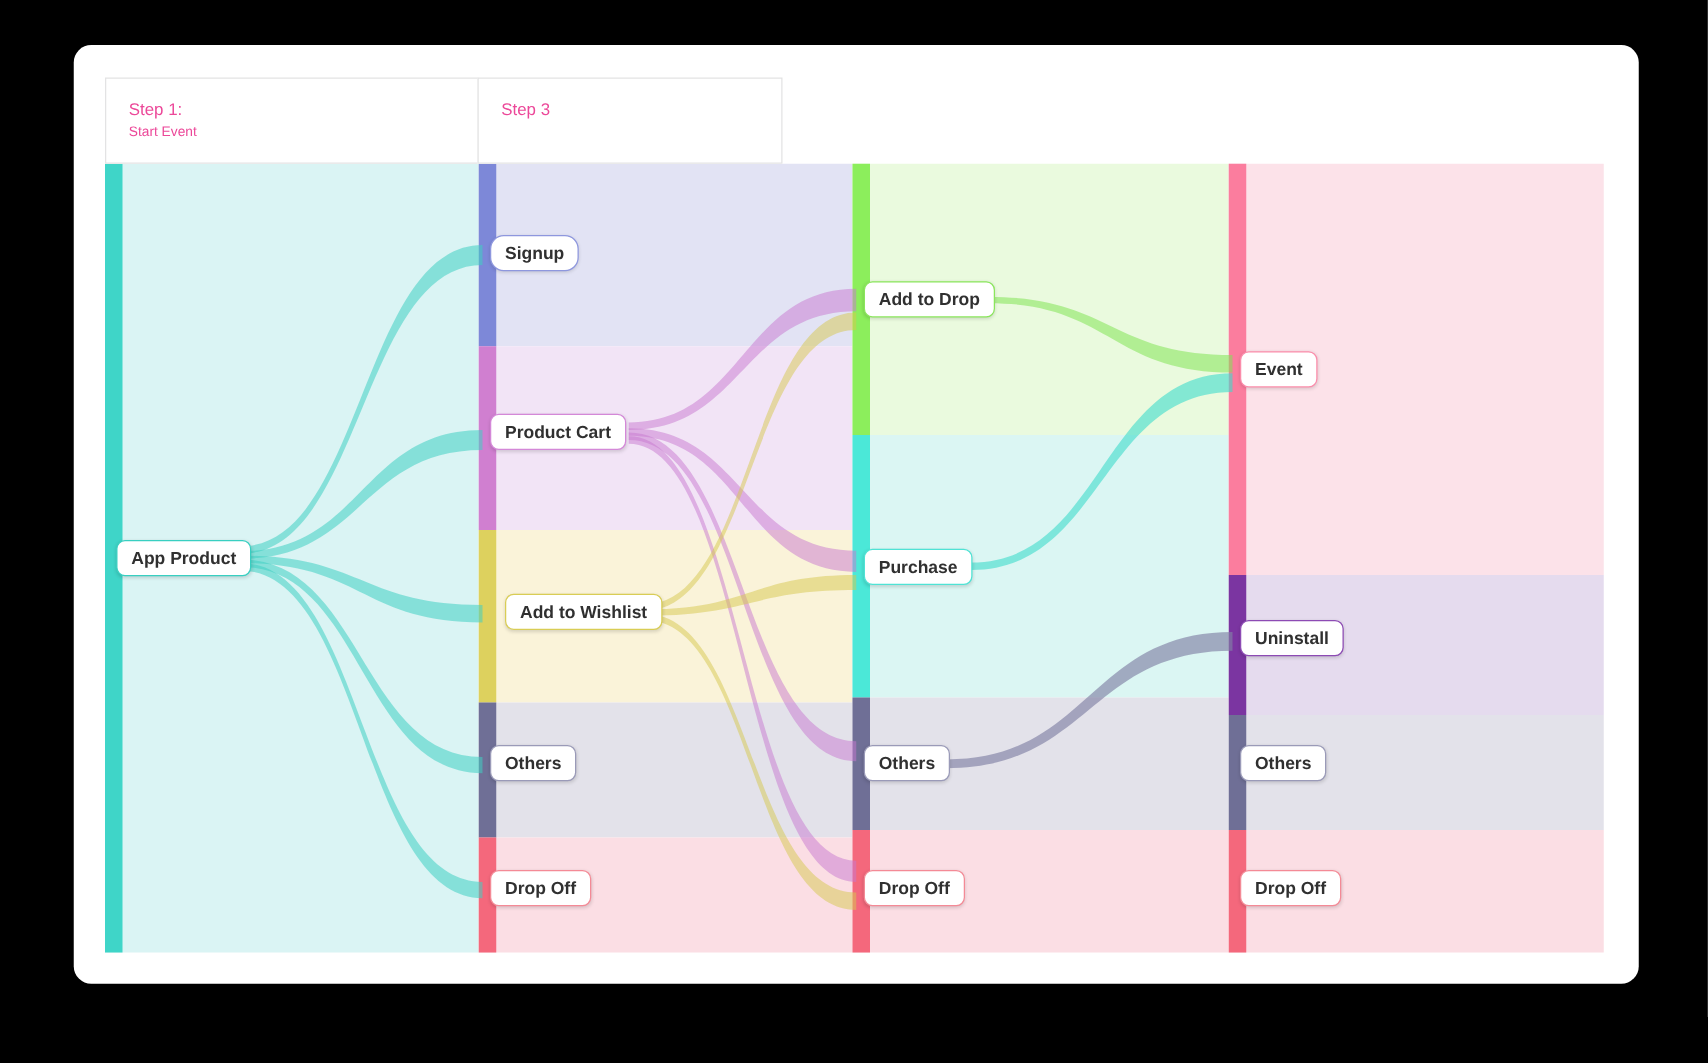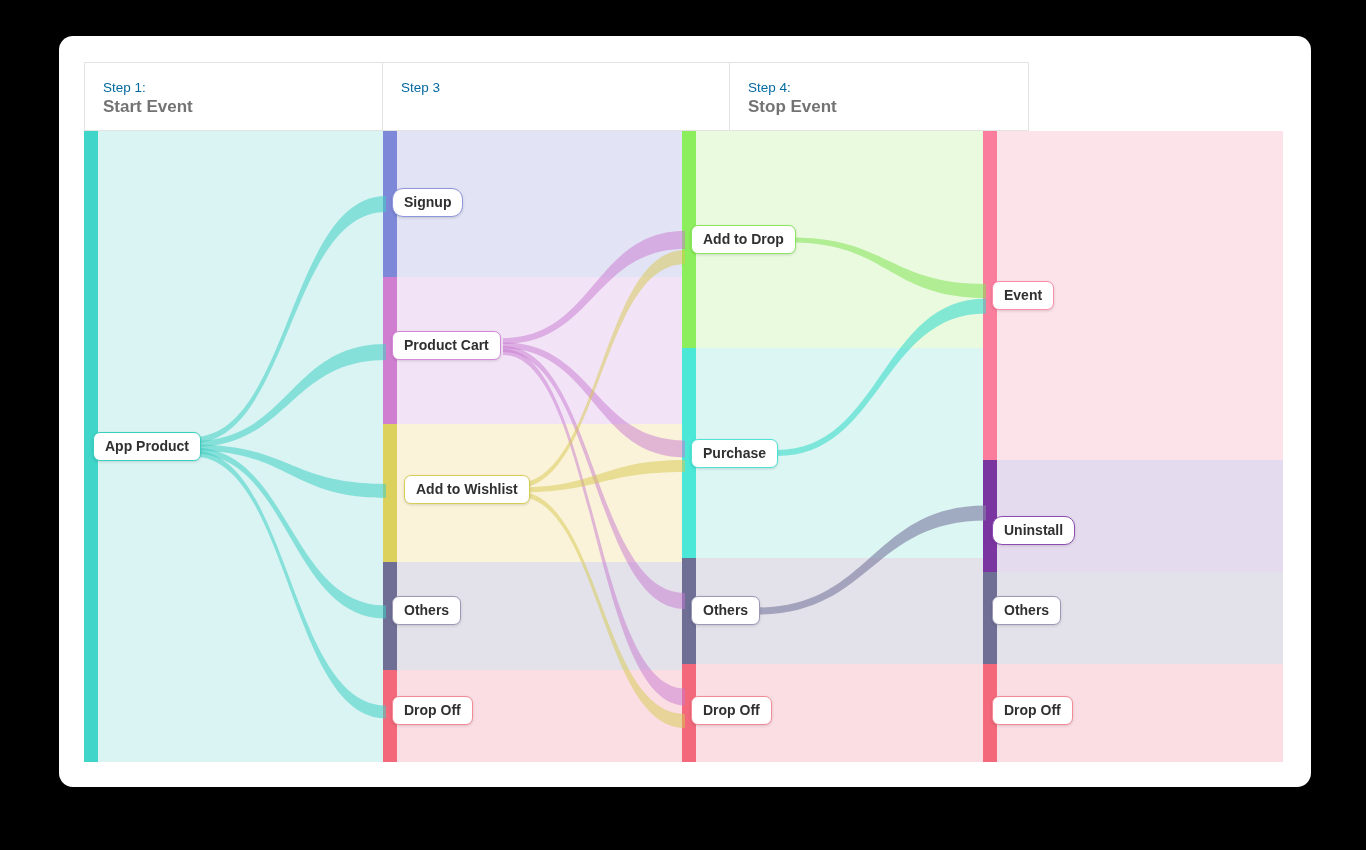--- a/index.html
+++ b/index.html
@@ -4,46 +4,42 @@
 <style>
   html,body{margin:0;padding:0;background:#000;}
   #canvas{position:relative;width:1366px;height:850px;background:#000;overflow:hidden;
           font-family:"Liberation Sans",sans-serif;}
   #card{position:absolute;left:59px;top:36px;width:1252px;height:751px;background:#ffffff;
         border-radius:14px;}
   #header-row{position:absolute;left:84px;top:62px;height:69px;display:flex;z-index:5;}
   .header-cell{box-sizing:border-box;border:1px solid #e3e3e4;margin-left:-1px;background:#fff;
                padding:15px 0 0 18px;}
   .header-cell:first-child{margin-left:0;}
-  .header-line1{font-size:13.5px;color:#0369a1;line-height:19px;}
-  .header-line2{font-size:17px;color:#737373;font-weight:bold;line-height:19px;}
+  .header-line1{font-size:13.5px;color:#ec4899;line-height:19px;}
+  .header-line2{font-size:11px;color:#ec4899;font-weight:normal;line-height:19px;}
   .seg-bg{position:absolute;z-index:1;}
   .seg-bar{position:absolute;z-index:2;}
   #flow-svg{position:absolute;left:0;top:0;z-index:3;pointer-events:none;}
   #flow-svg path{pointer-events:auto;}
   .node-label{position:absolute;z-index:4;background:#fff;border:1.5px solid #999;
               border-radius:7px;padding:5px 11px;font-size:14px;font-weight:600;color:#303030;
               white-space:nowrap;box-shadow:0 1px 3px rgba(0,0,0,0.14);line-height:17px;}
 </style>
 </head>
 <body>
 
 <div id="canvas">
   <div id="card"></div>
   <div id="header-row">
       <div class="header-cell" style="width: 299px;">
         <div class="header-line1">Step 1:</div>
         <div class="header-line2">Start Event</div>
       </div>
-      <div class="header-cell" style="width: 348px;">
+      <div class="header-cell" style="width: 244px;">
         <div class="header-line1">Step 3</div>
-      </div>
-      <div class="header-cell" style="width: 300px;">
-        <div class="header-line1">Step 4:</div>
-        <div class="header-line2">Stop Event</div>
       </div>
     </div>
   <svg id="flow-svg" width="1366" height="850" viewBox="0 0 1366 850">
       <path d="M 193 437
              C 289.5 437, 289.5 196, 386 196
              L 386 212
              C 289.5 212, 289.5 443, 193 443 Z" fill="#3fd0c3" fill-opacity="0.55"></path>
       <path d="M 193 441
              C 289.5 441, 289.5 344, 386 344
              L 386 360
@@ -133,16 +129,16 @@
     <div class="node-label" style="left: 392px; top: 188px; border-color: rgb(142, 151, 222); border-radius: 11px;">Signup</div>
     <div class="node-label" style="left: 392px; top: 331px; border-color: rgb(212, 136, 216);">Product Cart</div>
     <div class="node-label" style="left: 404px; top: 475px; border-color: rgb(217, 205, 85);">Add to Wishlist</div>
     <div class="node-label" style="left: 392px; top: 596px; border-color: rgb(154, 154, 184);">Others</div>
     <div class="node-label" style="left: 392px; top: 696px; border-color: rgb(244, 138, 150);">Drop Off</div>
     <div class="node-label" style="left: 691px; top: 225px; border-color: rgb(138, 230, 92);">Add to Drop</div>
     <div class="node-label" style="left: 691px; top: 439px; border-color: rgb(79, 227, 213);">Purchase</div>
     <div class="node-label" style="left: 691px; top: 596px; border-color: rgb(154, 154, 184);">Others</div>
     <div class="node-label" style="left: 691px; top: 696px; border-color: rgb(244, 138, 150);">Drop Off</div>
     <div class="node-label" style="left: 992px; top: 281px; border-color: rgb(251, 141, 171);">Event</div>
-    <div class="node-label" style="left: 992px; top: 516px; border-color: rgb(141, 75, 180); border-radius: 10px;">Uninstall</div>
+    <div class="node-label" style="left: 992px; top: 496px; border-color: rgb(141, 75, 180);">Uninstall</div>
     <div class="node-label" style="left: 992px; top: 596px; border-color: rgb(154, 154, 184);">Others</div>
     <div class="node-label" style="left: 992px; top: 696px; border-color: rgb(244, 138, 150);">Drop Off</div>
   </div>
 
 </body></html>

